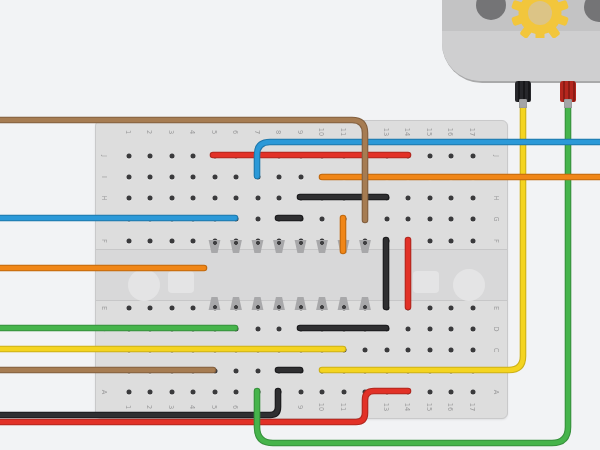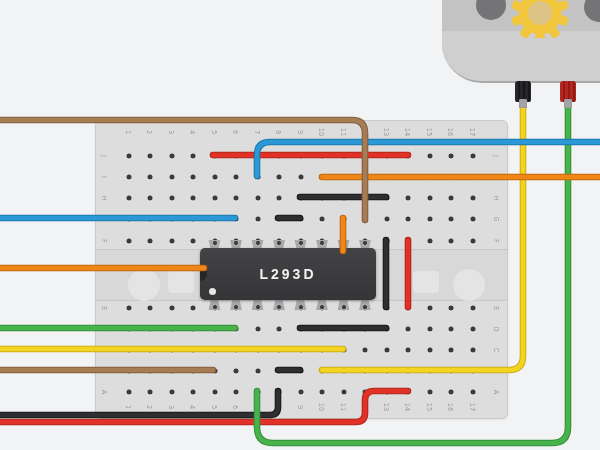--- a/index.html
+++ b/index.html
@@ -300,25 +300,20 @@
         <div class="pin bottom" style="left: 197.5px; top: 176px;"></div>
         <div class="pin top" style="left: 219px; top: 119px;"></div>
         <div class="pin bottom" style="left: 219px; top: 176px;"></div>
         <div class="pin top" style="left: 240.5px; top: 119px;"></div>
         <div class="pin bottom" style="left: 240.5px; top: 176px;"></div>
         <div class="pin top" style="left: 262px; top: 119px;"></div>
         <div class="pin bottom" style="left: 262px; top: 176px;"></div>
       </div>
   </div>
 
-  <div class="chip" id="chip" style="left: 200px; top: 248px; width: 176px; height: 52px;">
-    <span class="chip-notch"></span>
-    <span class="chip-dot"></span>
-    <span class="chip-label">L293D</span>
-  </div>
 
   <svg id="wires" width="600" height="450">
       <g>
         <path d="M-4,422 L356,422 Q365,422 365,413 L365,400 Q365,391 374,391 L408,391" fill="none" stroke="#b2271f" stroke-width="6.6" stroke-linecap="round" stroke-linejoin="round"></path>
         <path d="M-4,422 L356,422 Q365,422 365,413 L365,400 Q365,391 374,391 L408,391" fill="none" stroke="#e23127" stroke-width="4.4" stroke-linecap="round" stroke-linejoin="round"></path>
       </g>
       <g>
         <path d="M278,391 L278,407 Q278,415 270,415 L-4,415" fill="none" stroke="#1b1b1d" stroke-width="6.6" stroke-linecap="round" stroke-linejoin="round"></path>
         <path d="M278,391 L278,407 Q278,415 270,415 L-4,415" fill="none" stroke="#2f2f31" stroke-width="4.4" stroke-linecap="round" stroke-linejoin="round"></path>
       </g>

